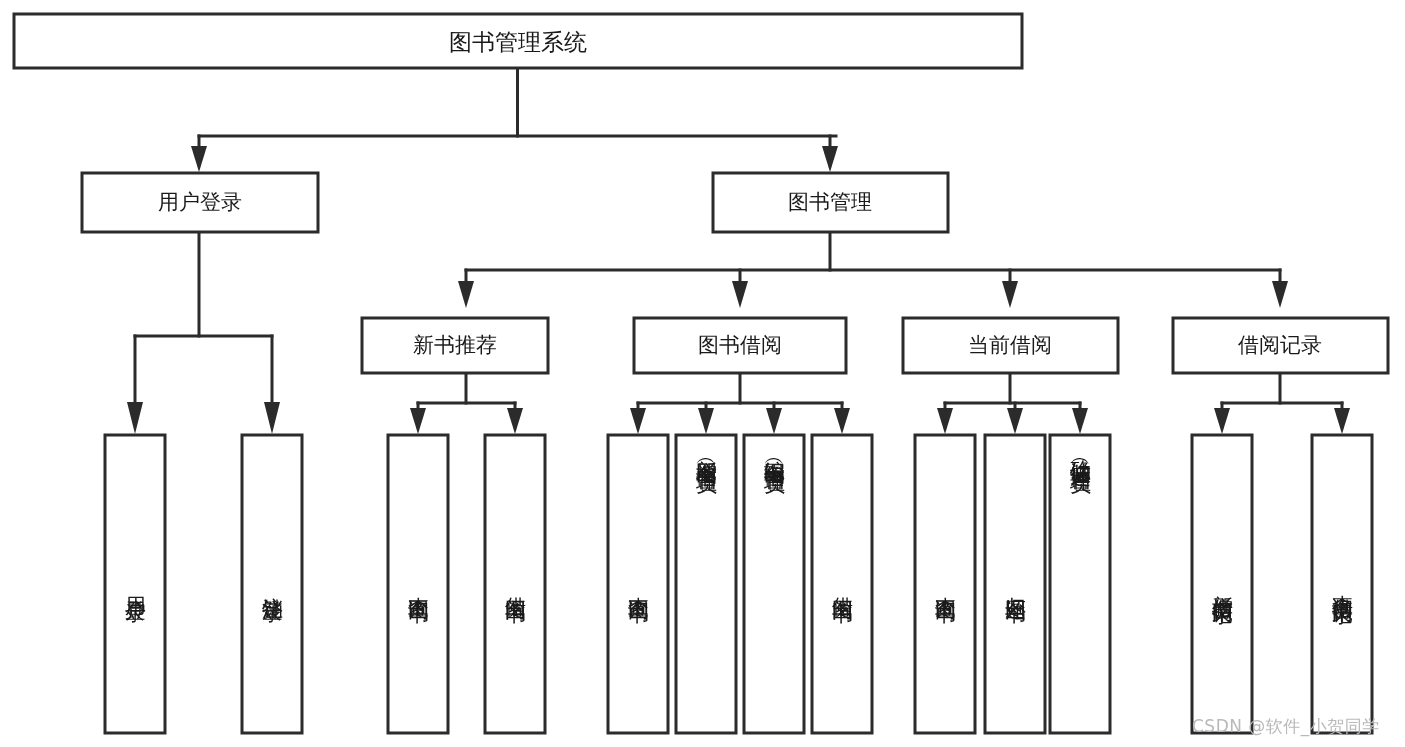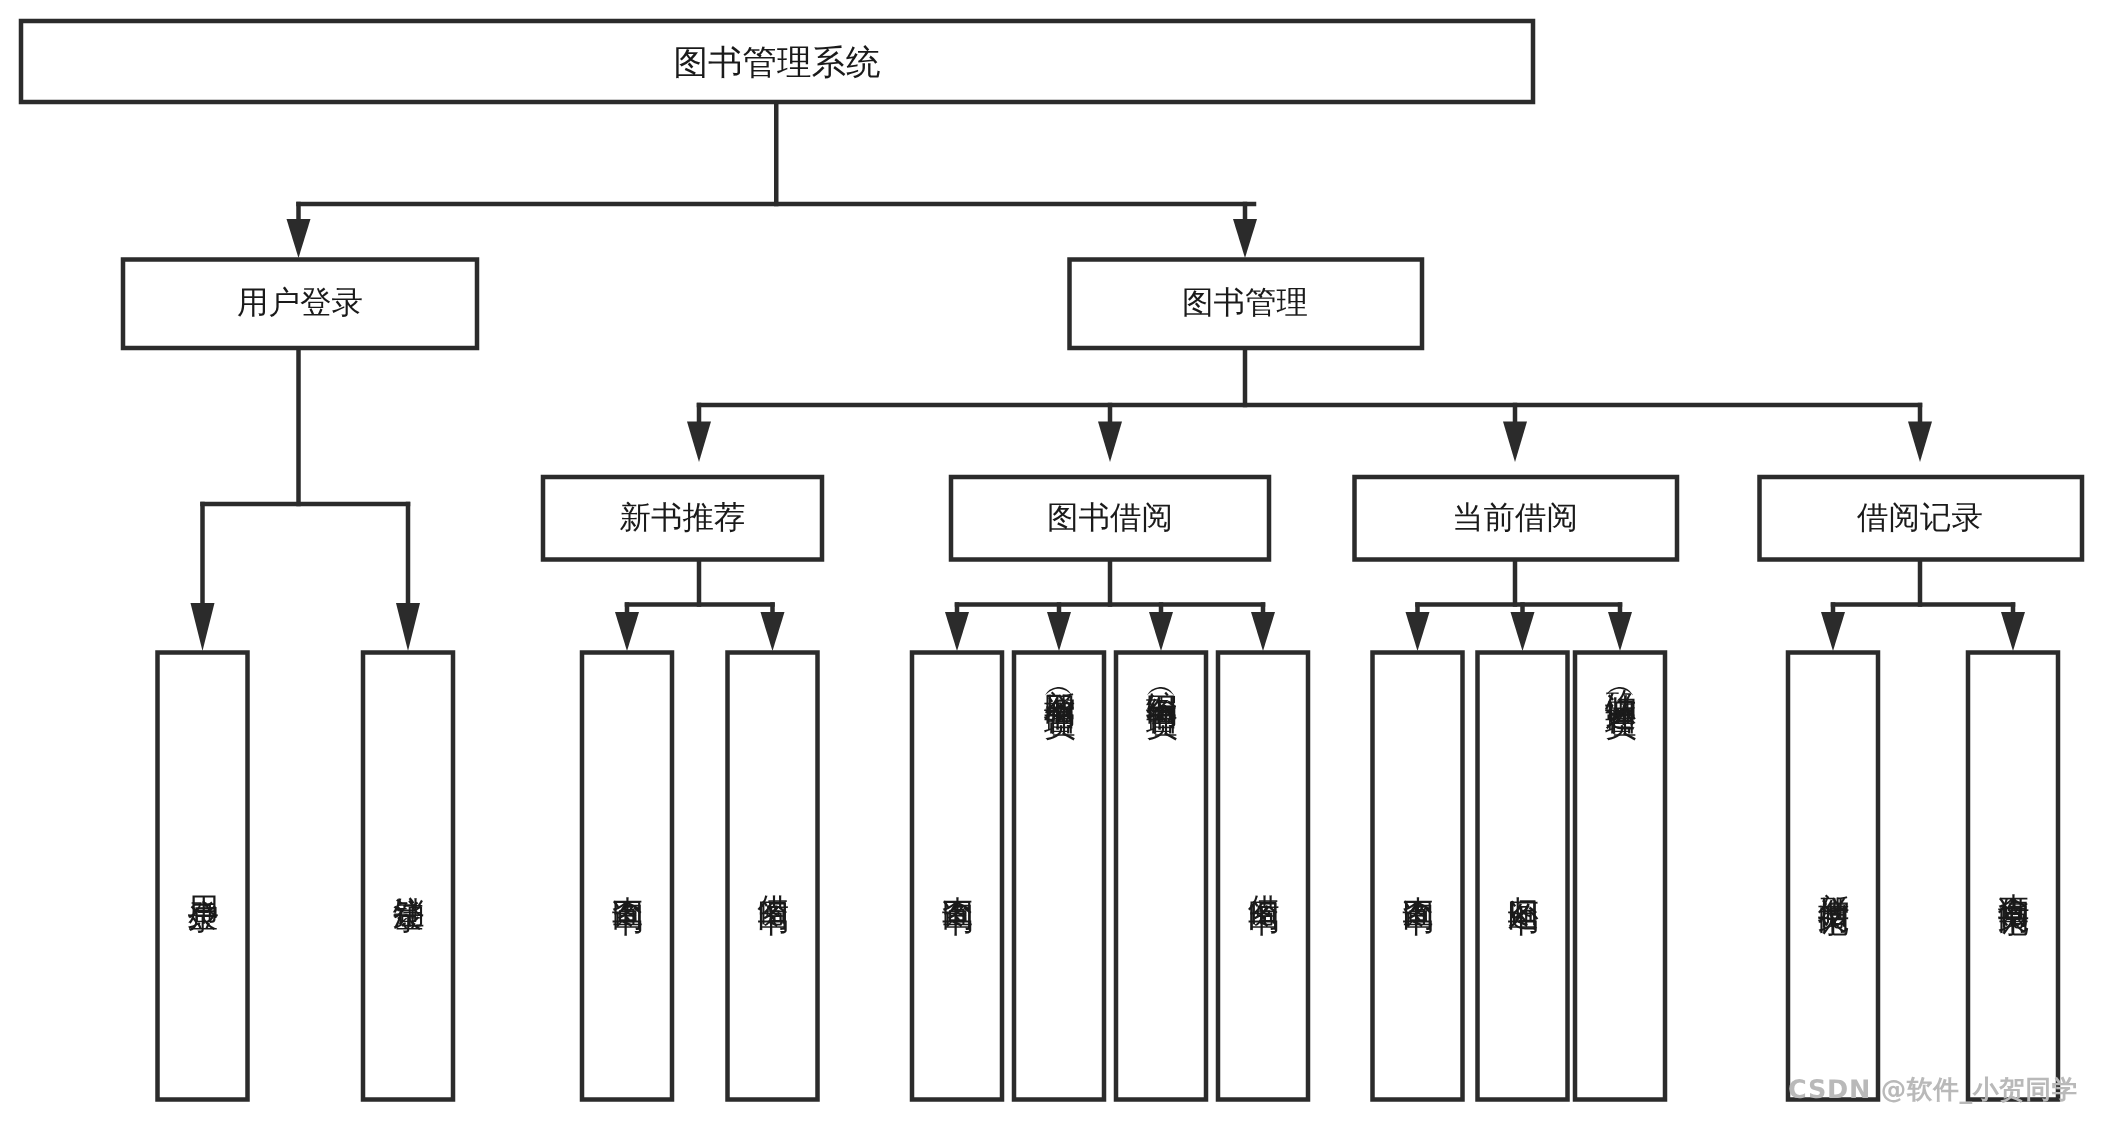--- a/index.html
+++ b/index.html
@@ -74,21 +74,20 @@
     color: #1a1a1a;
     white-space: nowrap;
   }
   .watermark {
     position: absolute;
     font-family: "DejaVu Sans", "Liberation Sans", sans-serif;
     font-size: 17px;
     color: #b9b9b9;
     white-space: nowrap;
     letter-spacing: 0.5px;
-    font-weight: bold;
   }
 </style>
 </head>
 <body>
 
 <div id="diagram-root">
 
   <svg class="flow" viewBox="0 0 1405 747">
 
     <g>

